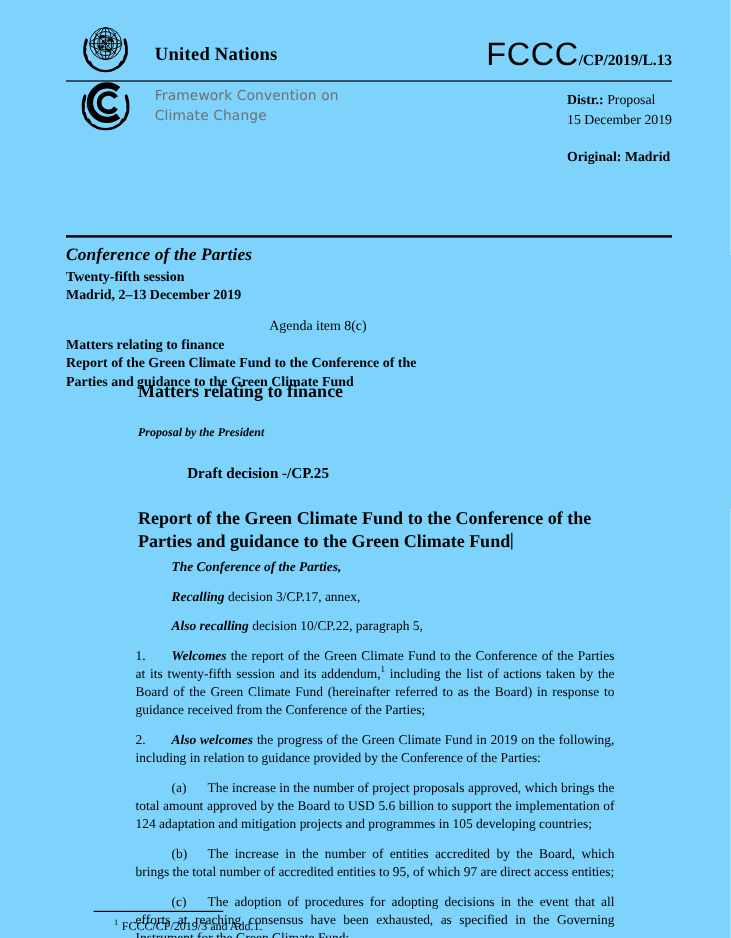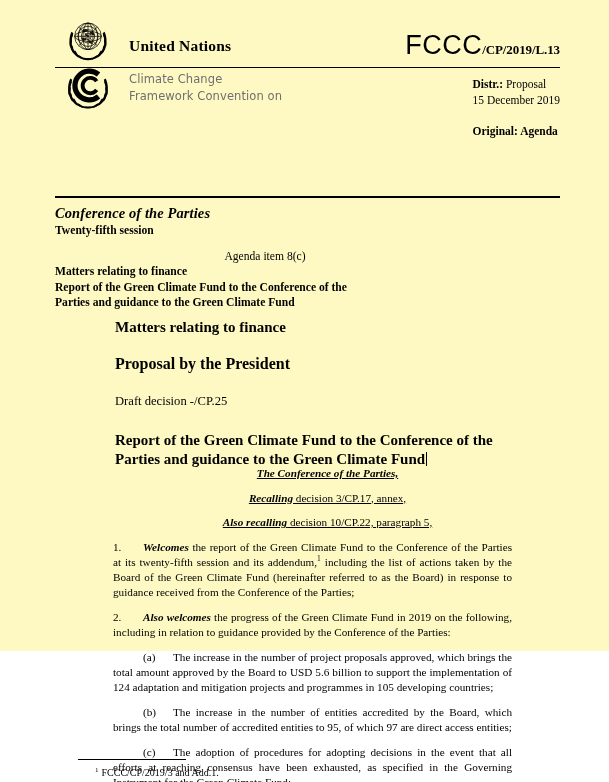--- a/index.html
+++ b/index.html
@@ -13,22 +13,22 @@
     position: relative;
     font-family: "Liberation Serif", serif;
     color: #000000;
     overflow: hidden;
   }
 
   .page {
     position: absolute;
     left: 0; top: 0;
     width: 609px;
-    height: 651px;
-    background: #fef9c3;
+    height: 782px;
+    background: #7dd3fc;
   }
 
   
   .masthead {
     position: absolute;
     left: 55px;
     top: 18px;
     width: 505px;
   }
   .mast-row {
@@ -144,27 +144,29 @@
     top: 318px;
     width: 400px;
   }
   .h-finance {
     font-weight: bold;
     font-size: 15px;
     line-height: 1.2;
   }
   .h-proposal {
     font-weight: bold;
-    font-size: 16px;
+    font-size: 10px;
     margin-top: 19px;
+    font-style: italic;
   }
   .h-draft {
-    font-weight: normal;
+    font-weight: bold;
     font-size: 12.6px;
     margin-top: 21px;
+    margin-left: 41px;
   }
   .h-report {
     font-weight: bold;
     font-size: 15px;
     line-height: 1.28;
     margin-top: 22px;
     position: relative;
   }
   .caret {
     display: inline-block;
@@ -181,22 +183,21 @@
     left: 113px;
     top: 466px;
     width: 399px;
     font-size: 11.2px;
     line-height: 1.34;
     text-align: justify;
   }
   .preamble {
     margin-left: 30px;
     margin-bottom: 9.5px;
-    text-align: center;
-    text-decoration: underline;
+    text-align: left;
   }
   .preamble i { font-style: italic; font-weight: bold; }
 
   .para {
     margin-top: 10px;
     text-align: justify;
     text-justify: inter-word;
     position: relative;
     padding-left: 0;
   }
@@ -332,47 +333,48 @@
 
           <g fill="none" stroke="#000">
             <path d="M74 22 A30 30 0 1 0 74 68" stroke-width="11" stroke-linecap="butt"></path>
             <path d="M70 36 A16 16 0 1 0 70 54" stroke-width="8" stroke-linecap="butt"></path>
           </g>
         </svg>
       </div>
 
       <div class="org-col">
         <div class="conv-title">
+          <div>Framework Convention on</div>
           <div>Climate Change</div>
-          <div>Framework Convention on</div>
         </div>
       </div>
 
       <div class="sym-col">
         <div class="distr-block">
           <div>
             <span class="lbl">Distr.:</span>
             <span>Proposal</span>
           </div>
           <div>15 December 2019</div>
           <div class="orig">
             <span>Original:</span>
-            <span>Agenda</span>
+            <span>Madrid</span>
           </div>
         </div>
       </div>
     </div>
   </div>
 
   <div class="hairline"></div>
   <div class="rule-thick"></div>
 
   <div class="session">
     <div class="cop">Conference of the Parties</div>
     <div class="bold">Twenty-fifth session</div>
+    <div class="bold">Madrid, 2–13 December 2019</div>
     <div class="agenda-group">
       <div class="regular">Agenda item 8(c)</div>
       <div class="bold">Matters relating to finance</div>
       <div class="bold">Report of the Green Climate Fund to the Conference of the</div>
       <div class="bold">Parties and guidance to the Green Climate Fund</div>
     </div>
   </div>
 
   <div class="headings">
     <div class="h-finance">Matters relating to finance</div>

